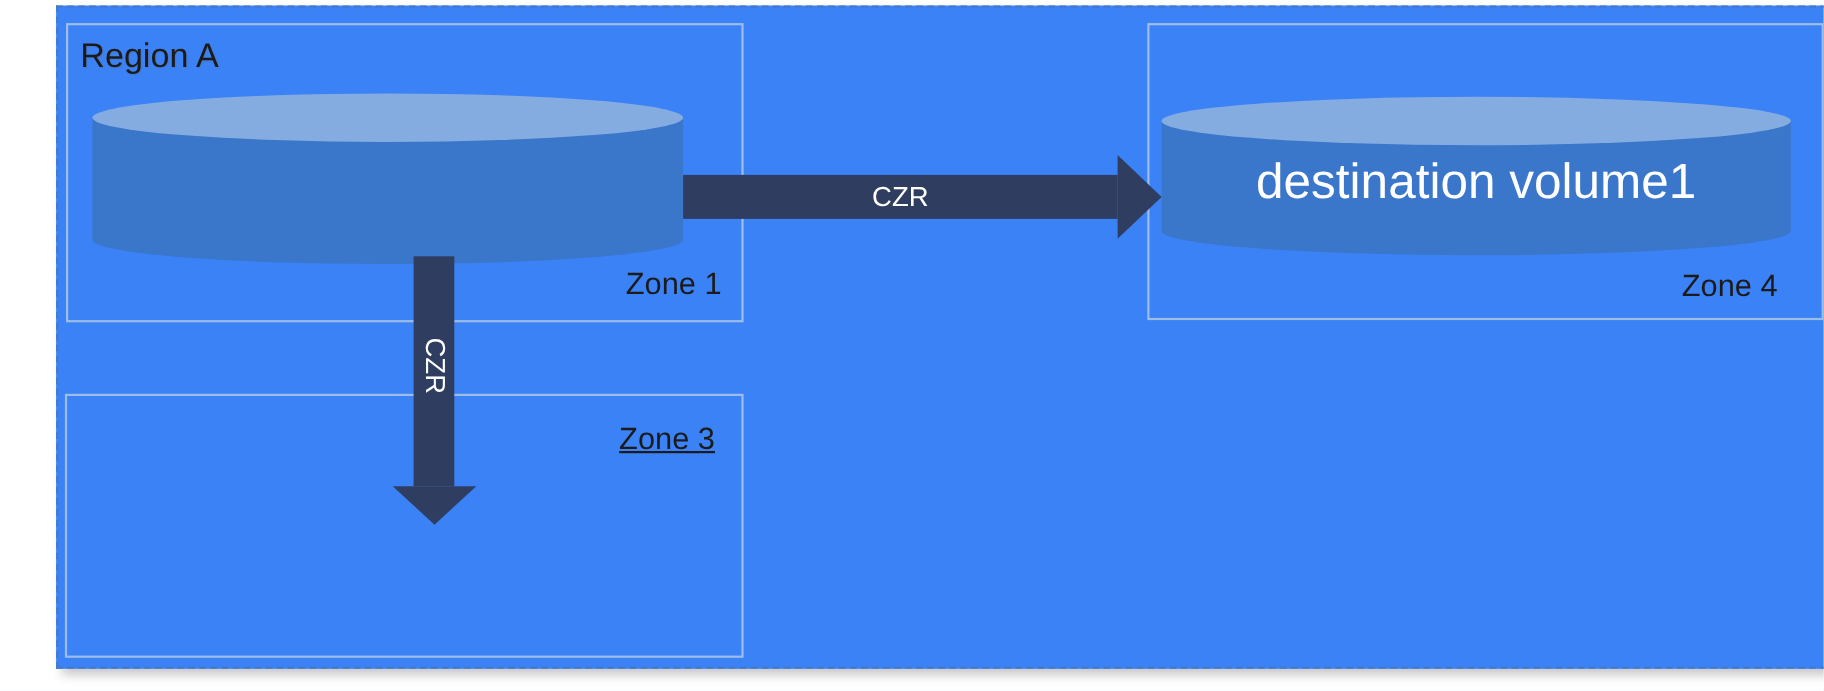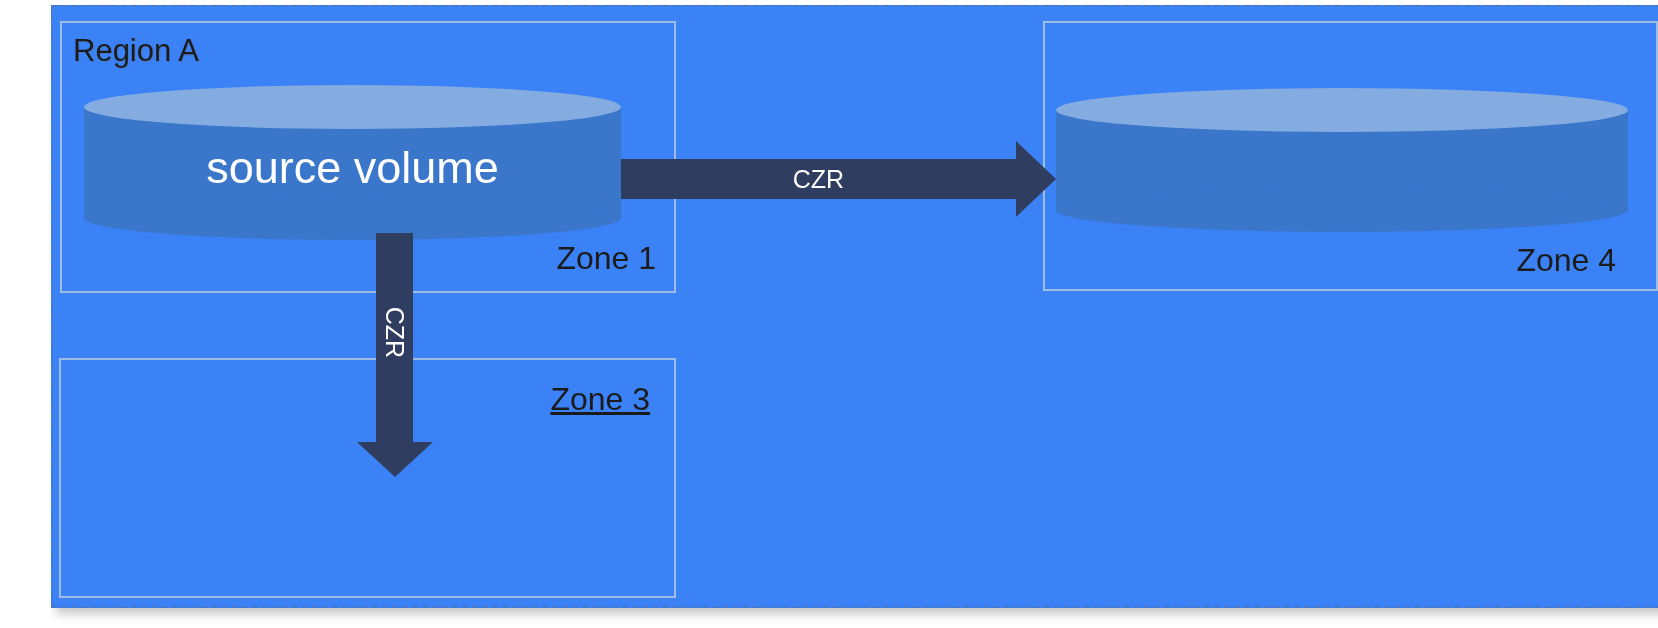--- a/index.html
+++ b/index.html
@@ -32,21 +32,21 @@
 
   .region-label {
     position: absolute;
     left: 20px; top: 26px;
     font-size: 31px; line-height: 36px;
     color: #1B1B1B;
     text-shadow: 1px 1px 1px rgba(120,90,40,0.25);
   }
   .zone-label {
     position: absolute;
-    font-size: 32px; line-height: 34px;
+    font-size: 28px; line-height: 34px;
     color: #1B1B1B;
     white-space: nowrap;
   }
   #zone1-label { right: 18px; bottom: 16px; }
   #zone2-label { right: 40px; bottom: 12px; }
   #zone3-label { right: 24px; top: 22px; text-decoration: underline; }
 
   
   .cylinder { position: absolute; }
   .cyl-top {
@@ -133,27 +133,27 @@
     </div>
 
     <div id="zone3" class="zone-box">
       <div id="zone3-label" class="zone-label">Zone 3</div>
     </div>
 
     <div id="cyl-source" class="cylinder">
       <div class="cyl-mid"></div>
       <div class="cyl-bottom"></div>
       <div class="cyl-top"></div>
-      <div class="cyl-label">source volume</div>
     </div>
 
     <div id="cyl-dest1" class="cylinder">
       <div class="cyl-mid"></div>
       <div class="cyl-bottom"></div>
       <div class="cyl-top"></div>
+      <div class="cyl-label">destination volume1</div>
     </div>
 
 
     <div id="h-arrow-shaft" class="arrow-part"></div>
     <div id="h-arrow-head" class="arrow-part"></div>
     <div id="h-arrow-label" class="arrow-part">CZR</div>
 
     <div id="v-arrow-shaft" class="arrow-part"></div>
     <div id="v-arrow-head" class="arrow-part"></div>
     <div id="v-arrow-label" class="arrow-part">CZR</div>

